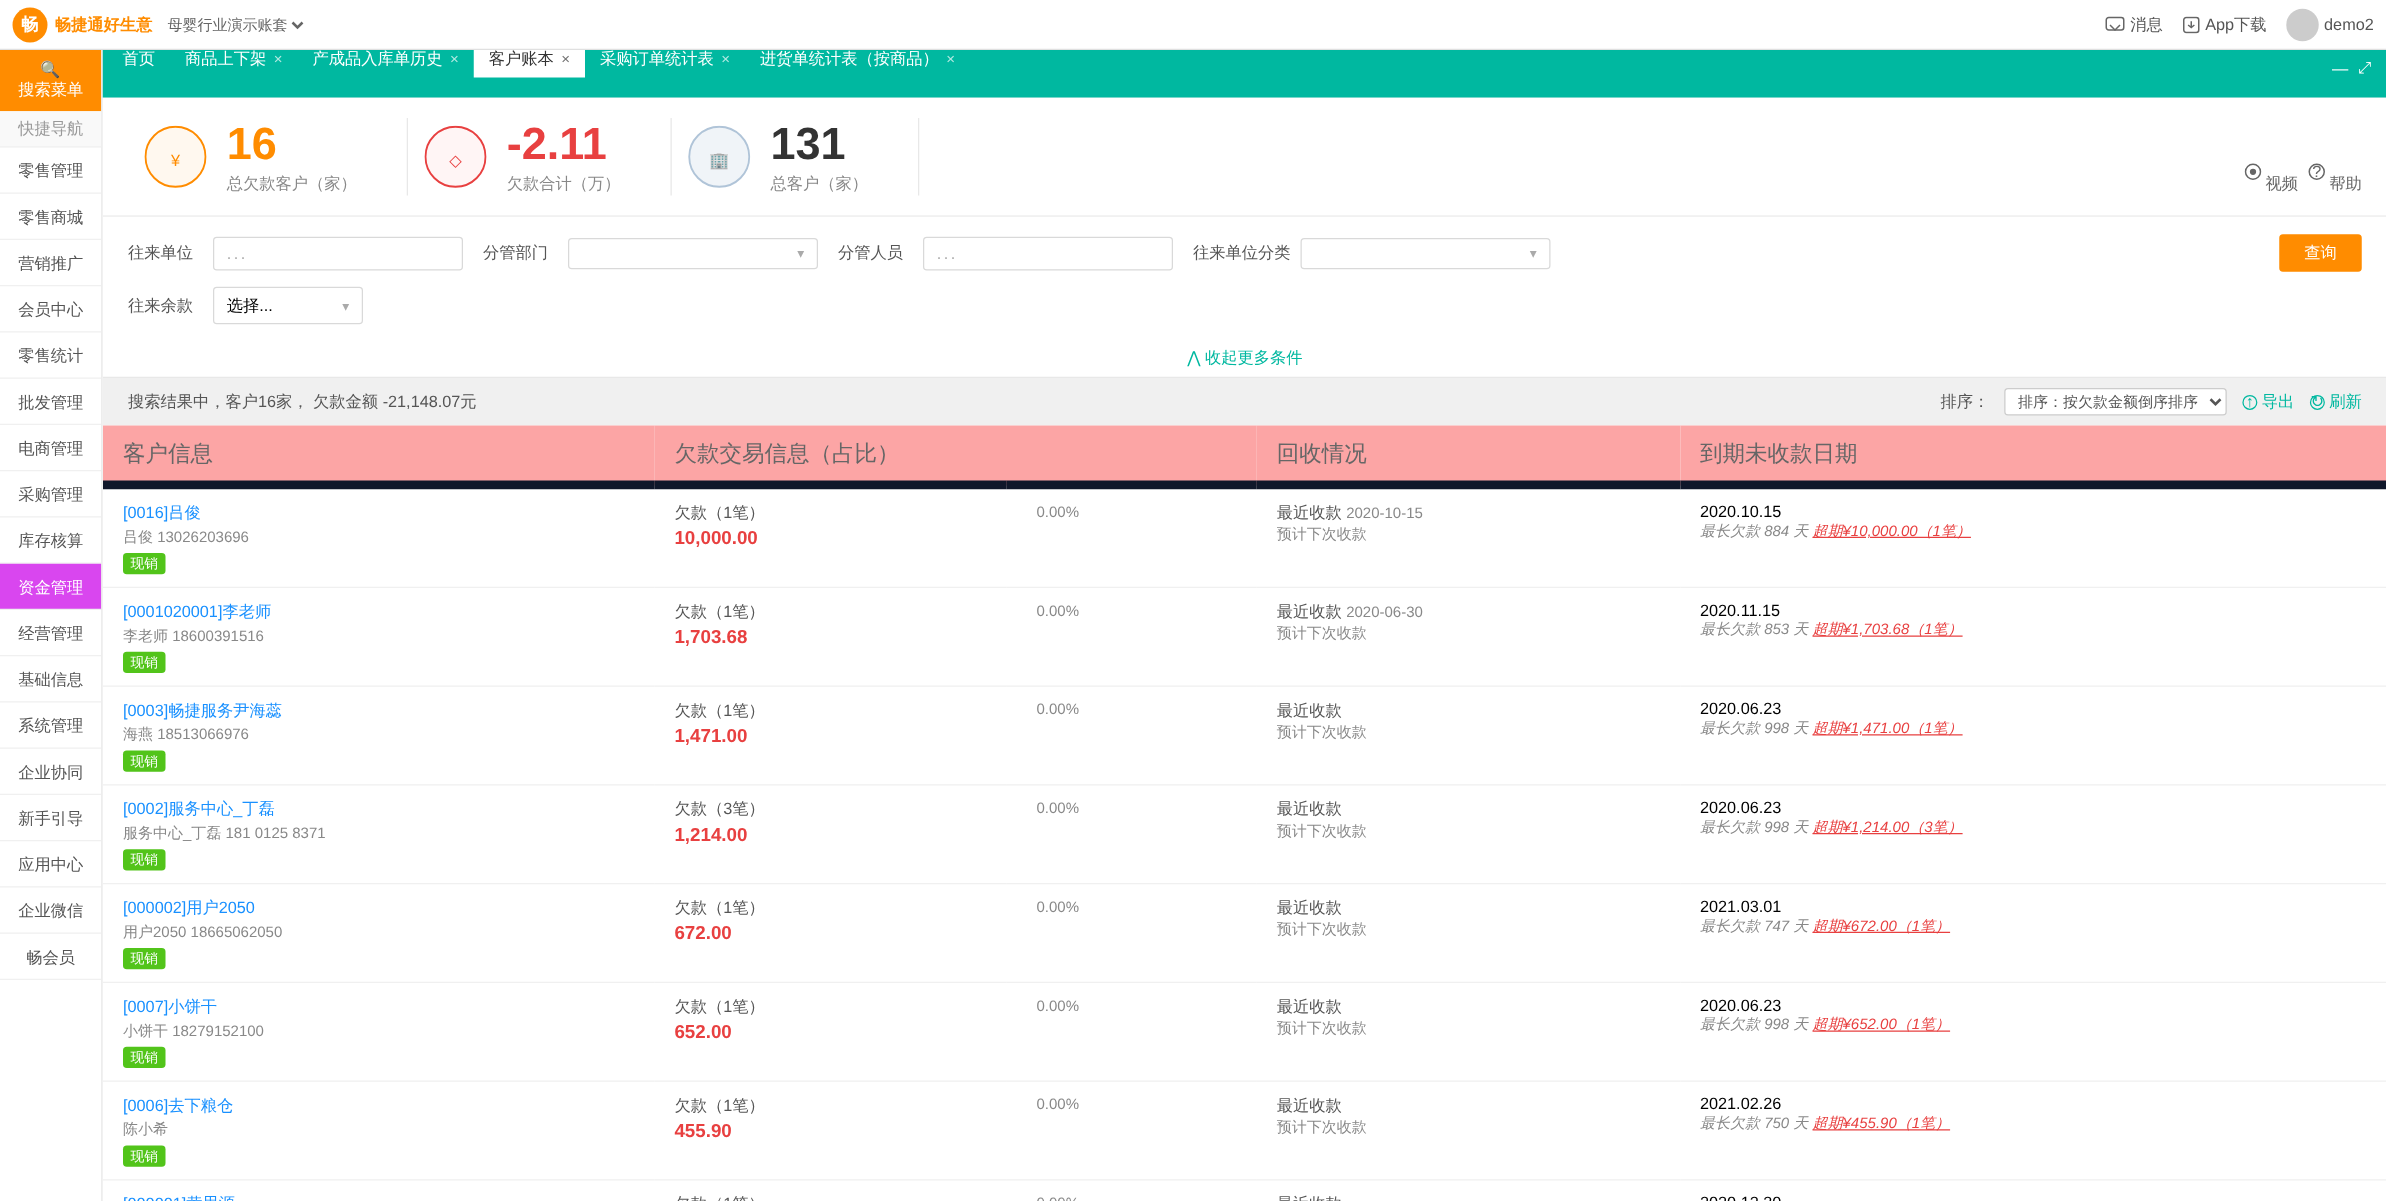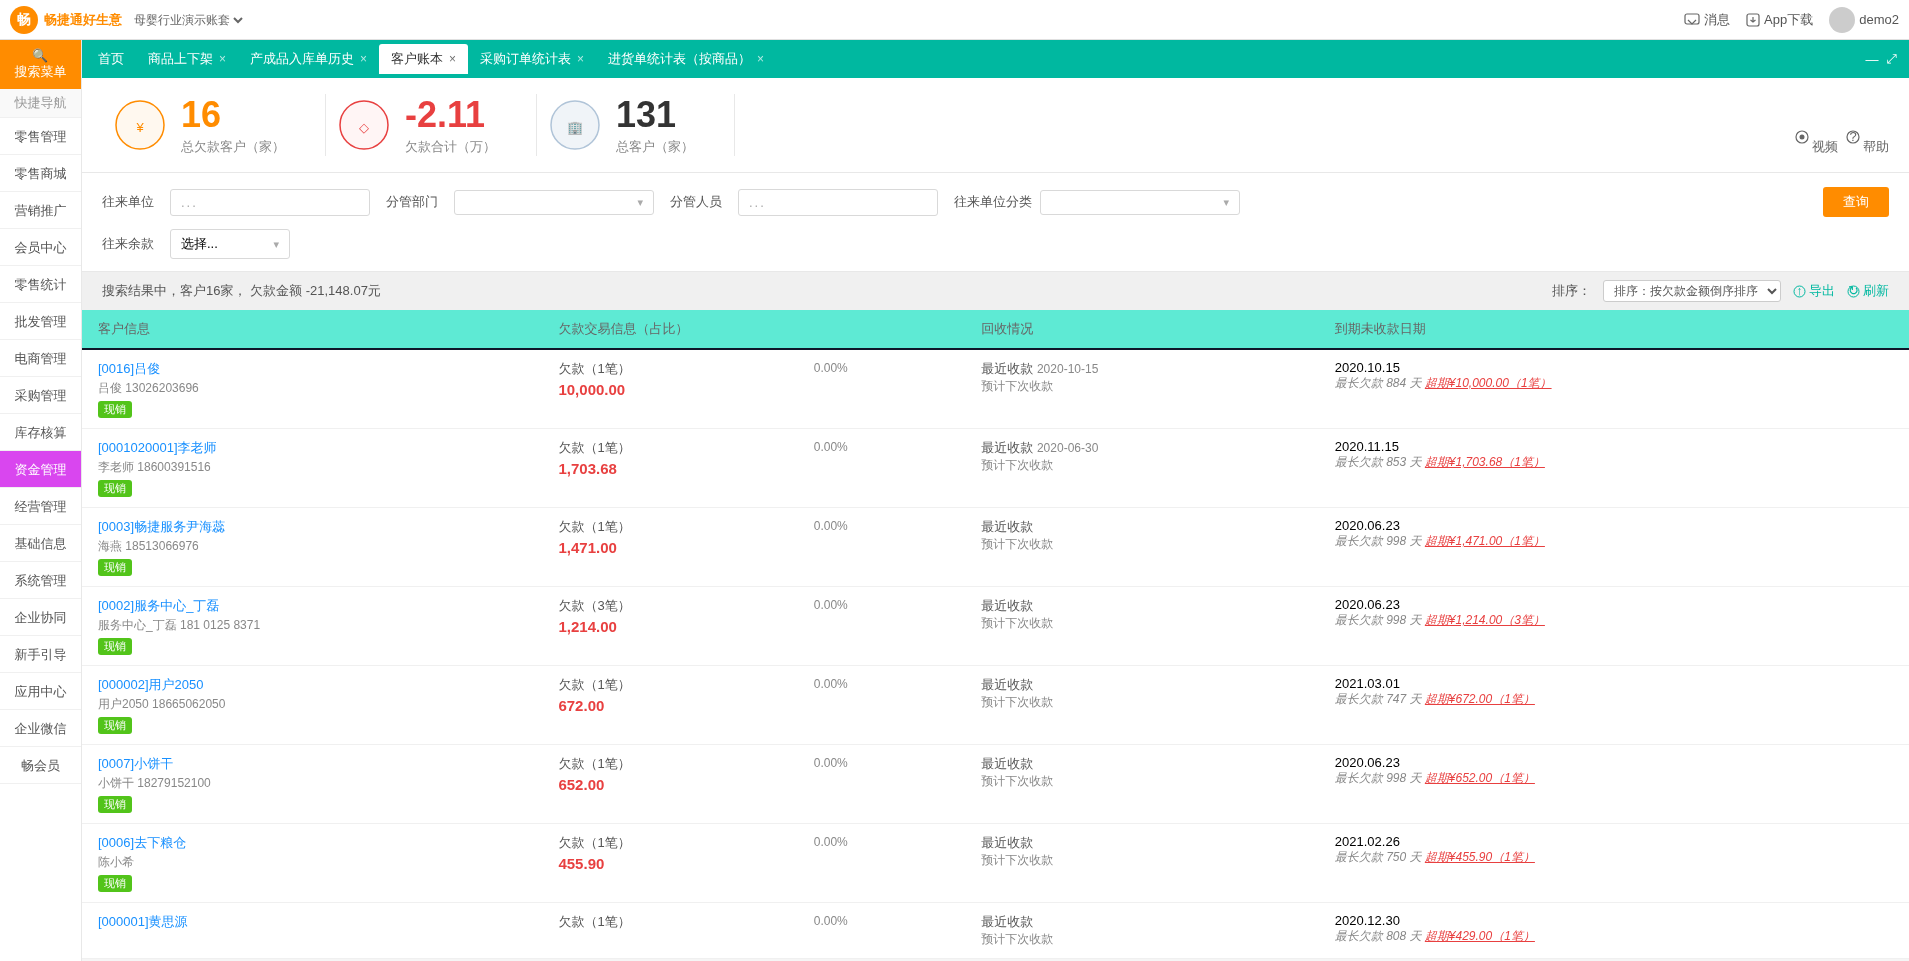--- a/index.html
+++ b/index.html
@@ -47,25 +47,25 @@
       font-size: 12px;
       border-bottom: 1px solid #f0f0f0;
     }
     .sidebar-item.active { background: #d946ef; color: #fff; }
     .sidebar-item-label { margin-top: 2px; }
 
     
     .tab-bar {
       background: #00b8a0;
       display: flex;
-      align-items: center;
+      align-items: flex-end;
       height: 38px;
       flex-shrink: 0;
       overflow-x: auto;
-      padding: 0 4px;
+      padding: 16px 4px;
     }
     .tab-item {
       display: flex;
       align-items: center;
       padding: 0 12px;
       height: 30px;
       color: #fff;
       cursor: pointer;
       font-size: 13px;
       white-space: nowrap;
@@ -171,27 +171,27 @@
       font-size: 13px;
       color: #555;
     }
     .result-bar-right { display: flex; align-items: center; gap: 12px; color: #555; }
     .result-bar-right span { cursor: pointer; display: flex; align-items: center; gap: 3px; }
     .sort-select { font-size: 12px; color: #555; border: 1px solid #ccc; border-radius: 3px; padding: 2px 6px; background: #fff; }
 
     
     .data-table { width: 100%; background: #fff; border-collapse: collapse; }
     .data-table th {
-      background: #5eead4;
-      border-bottom: 2px solid #0f172a;
+      background: #fca5a5;
+      border-bottom: 7px solid #0f172a;
       padding: 10px 16px;
       color: #666;
       font-weight: normal;
       text-align: left;
-      font-size: 13px;
+      font-size: 18px;
     }
     .data-table td {
       padding: 10px 16px;
       border-bottom: 1px solid #f0f0f0;
       vertical-align: top;
       font-size: 13px;
     }
     .customer-name { color: #1890ff; cursor: pointer; font-size: 13px; }
     .customer-sub { color: #888; font-size: 12px; margin-top: 2px; }
     .badge-now { background: #52c41a; color: #fff; border-radius: 3px; padding: 1px 6px; font-size: 11px; display: inline-block; margin-top: 4px; }
@@ -431,20 +431,24 @@
         <div class="filter-row">
 
           <div class="filter-item">
             <span class="filter-label">往来余款</span>
             <div class="filter-select" style="min-width:120px;">
               <span>选择...</span>
               <span class="chevron">▾</span>
             </div>
           </div>
         </div>
+        <div class="collapse-row">
+          <span>⋀</span>
+          <span>收起更多条件</span>
+        </div>
       </div>
 
       <div class="result-bar">
         <div>
           <span>搜索结果中，客户16家</span>，
           <span>欠款金额 -21,148.07元</span>
         </div>
         <div class="result-bar-right">
           <span>排序：</span>
           <select class="sort-select"><option>排序：按欠款金额倒序排序</option></select>

